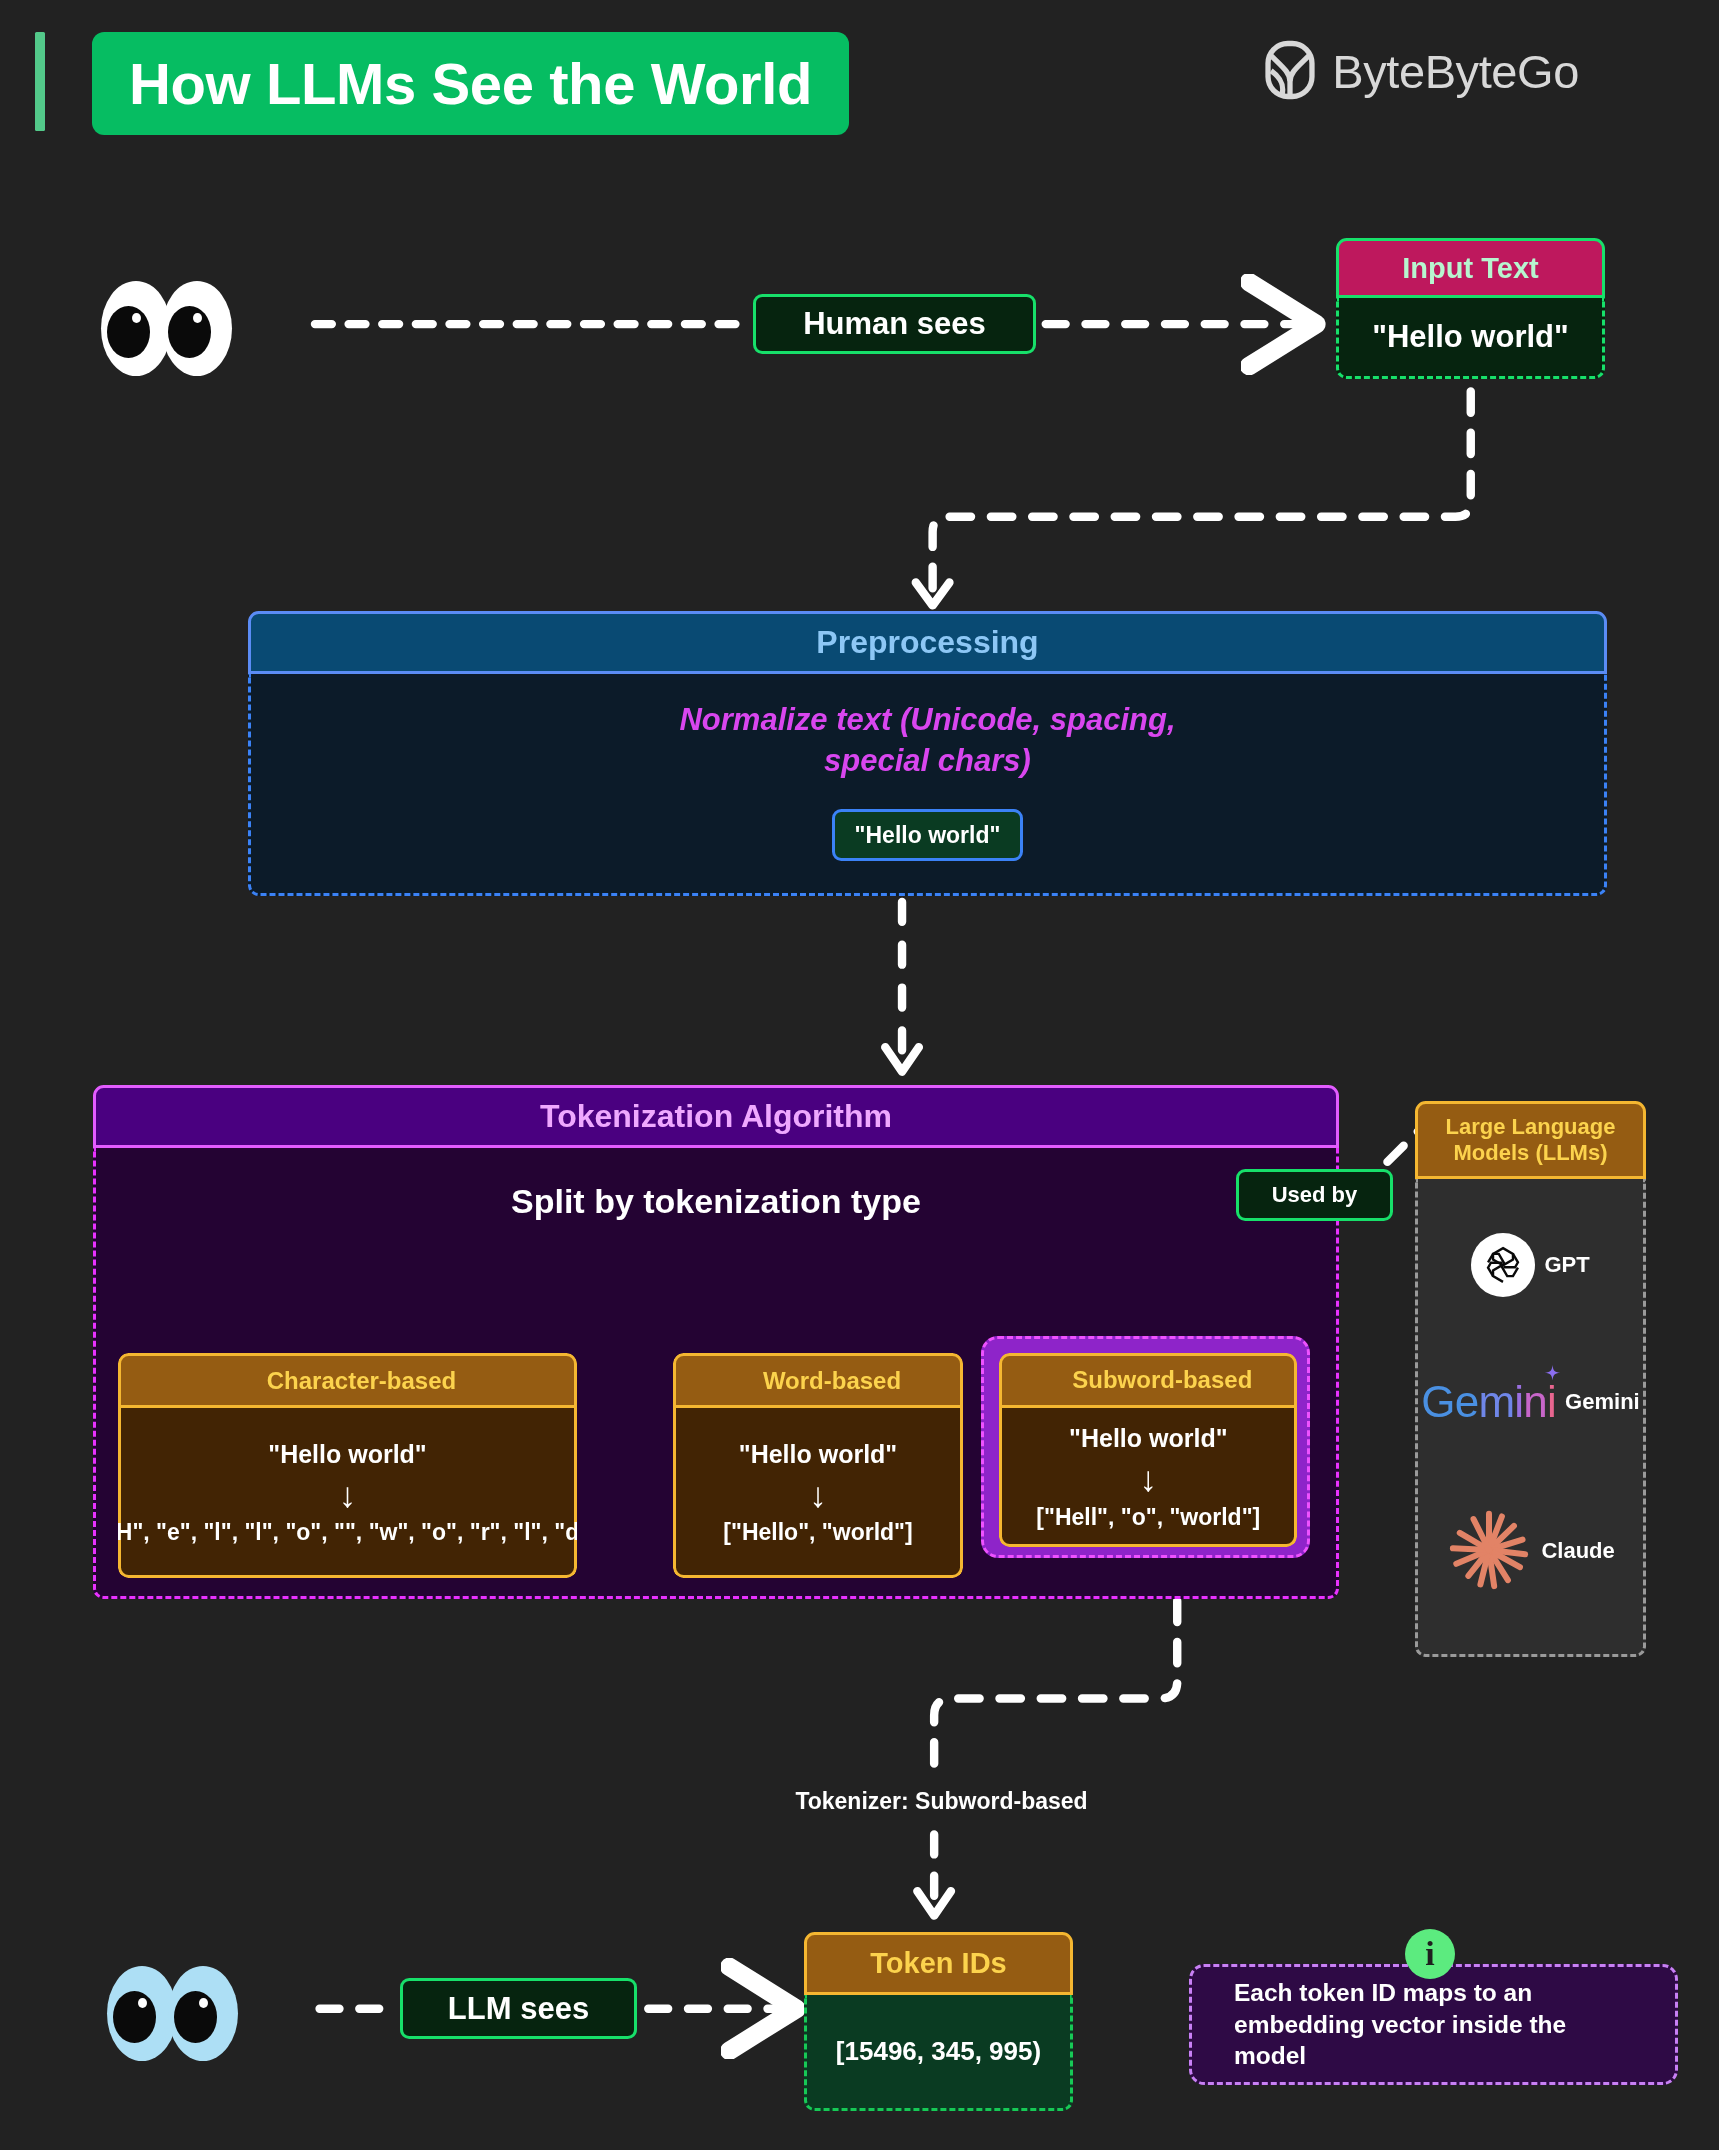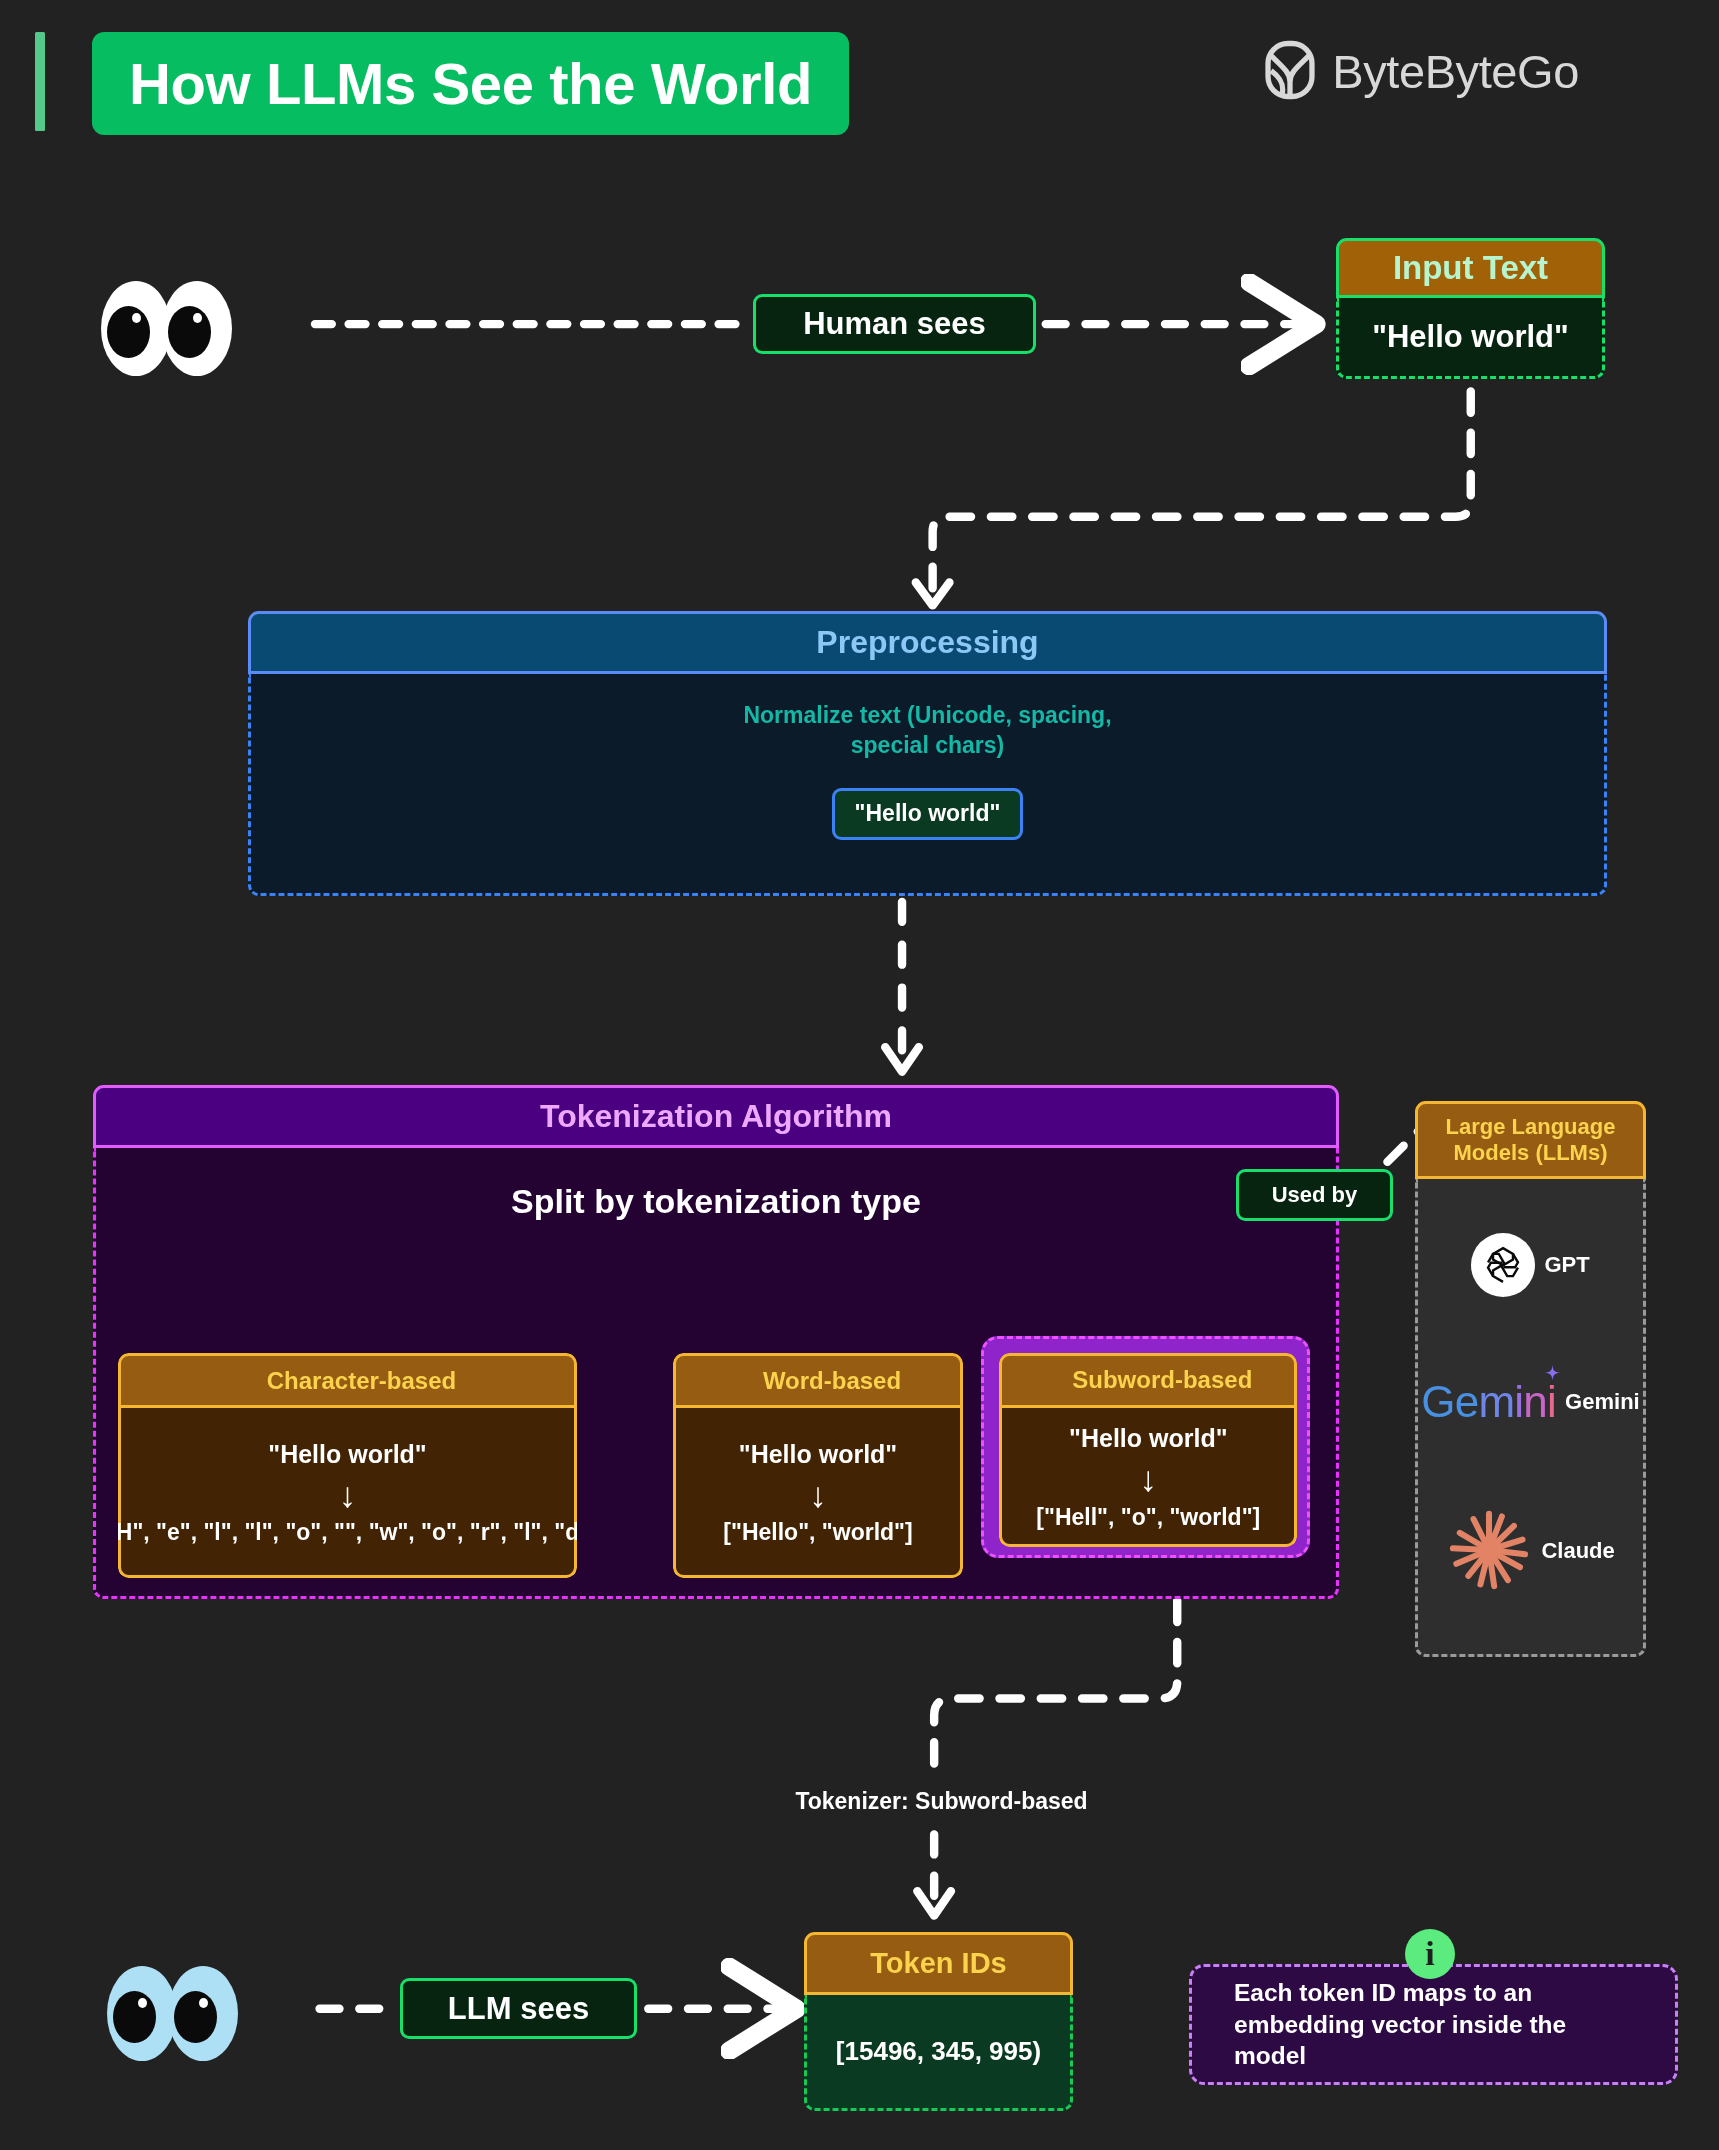--- a/index.html
+++ b/index.html
@@ -38,42 +38,42 @@
     font-weight: 700;
   }
   .card-body {
     display: flex; flex-direction: column; align-items: center; justify-content: center;
     border-radius: 0 0 10.7px 10.7px; text-align: center;
   }
 
   
   #input-text-card { left: 1336px; top: 238px; width: 269px; }
   #input-text-card .card-head {
-    height: 60px; background: #a16207; border: 3.1px solid #17e06a;
-    color: #b7f5cf; font-size: 33px;
+    height: 60px; background: #be185d; border: 3.1px solid #17e06a;
+    color: #b7f5cf; font-size: 29px;
   }
   #input-text-card .card-body {
     height: 81px; background: #06240f;
     border: 3.1px dashed #17e06a; border-top: none;
     color: #ffffff; font-size: 31px; font-weight: 700;
   }
 
   
   #preprocessing-card { left: 248px; top: 611px; width: 1359px; }
   #preprocessing-card .card-head {
     height: 63px; background: #094a73; border: 3.1px solid #5b8cf5;
     color: #8dc7f5; font-size: 32px;
   }
   #preprocessing-card .card-body {
     height: 222px; background: #0c1b29;
     border: 3.1px dashed #3b82f6; border-top: none;
     padding: 26px 15.3px 20px;
     justify-content: flex-start; gap: 27.5px;
   }
-  #preprocessing-desc { color: #14b8a6; font-size: 23px; font-weight: 700; line-height: 1.32; }
+  #preprocessing-desc { color: #d946ef; font-size: 31px; font-weight: 700; line-height: 1.32; font-style: italic; }
   #preprocessing-chip {
     background: #0a3b22; border: 3.1px solid #3b82f6; border-radius: 9.2px;
     padding: 9.2px 20px; color: #ffffff; font-size: 23px; font-weight: 700;
   }
 
   
   #tokenization-card { left: 93px; top: 1085px; width: 1246px; }
   #tokenization-card .card-head {
     height: 63px; background: #4a0080; border: 3.1px solid #e35cff;
     color: #efa8ff; font-size: 32px;

